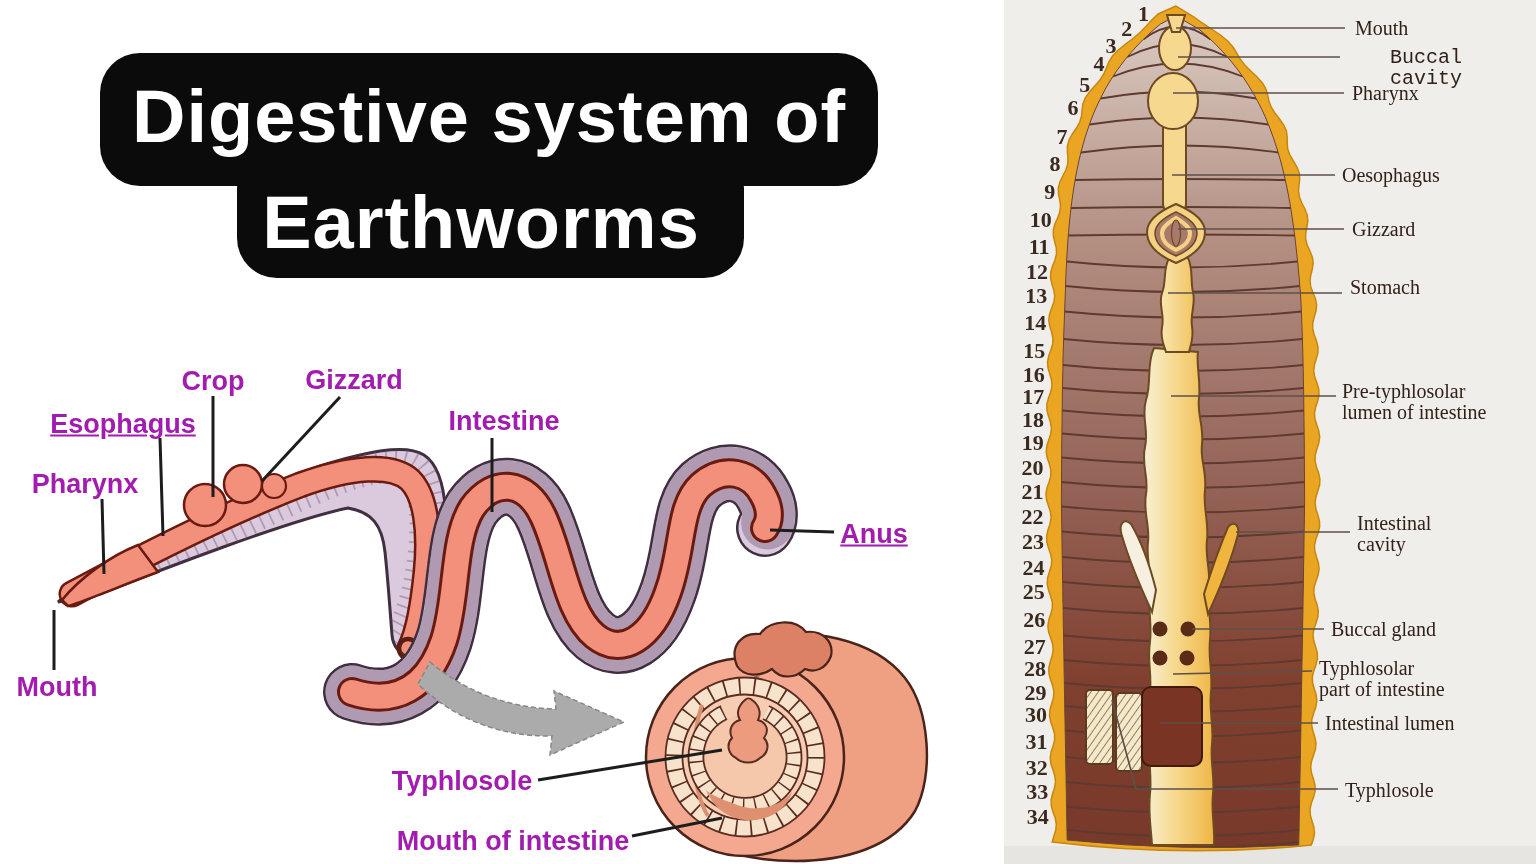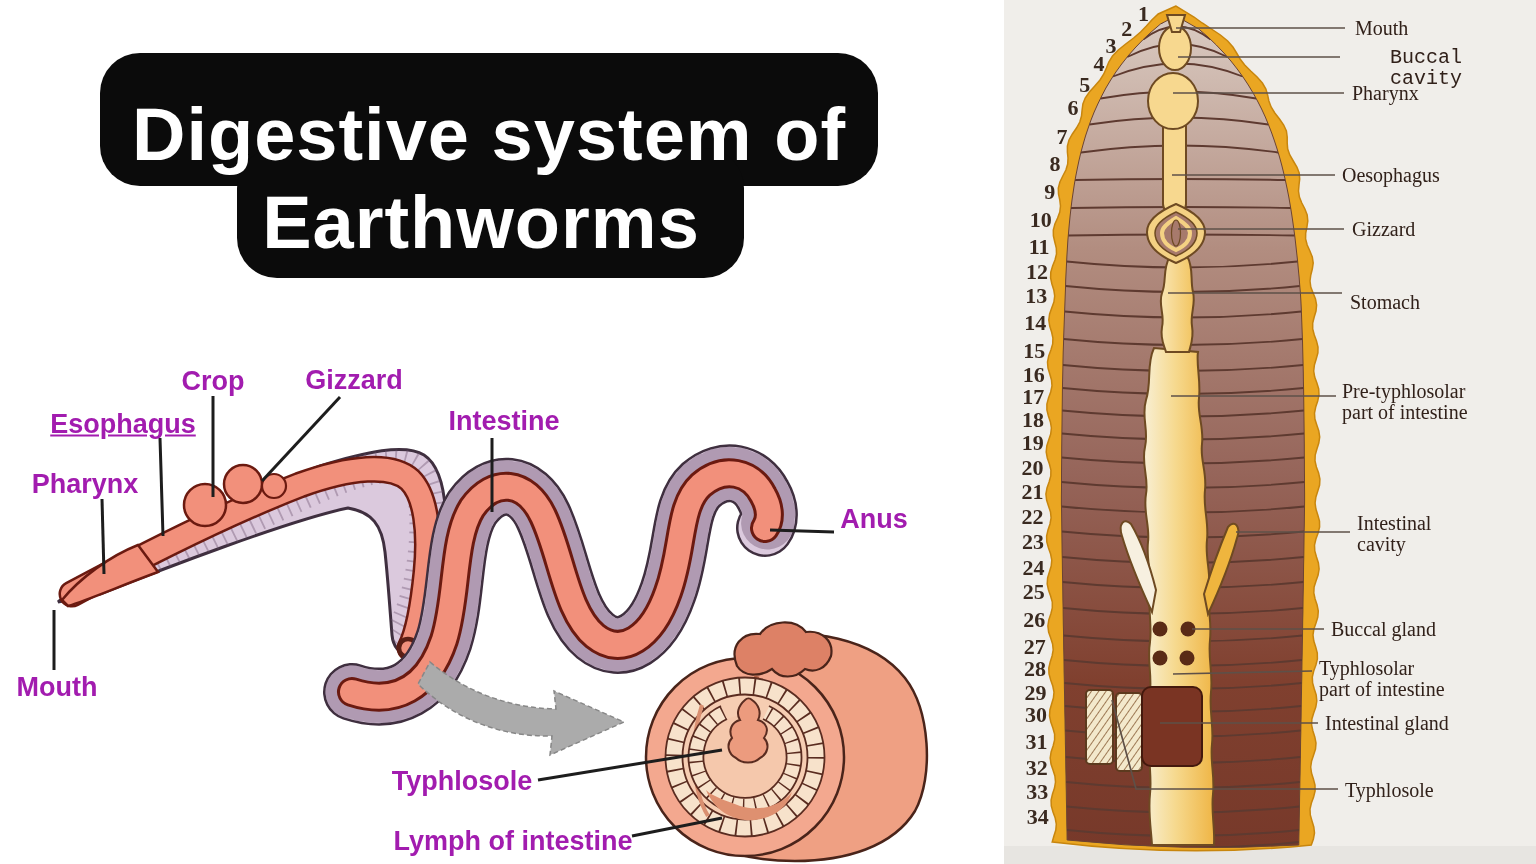--- a/index.html
+++ b/index.html
@@ -269,41 +269,41 @@
       <line x1="492" y1="438" x2="492" y2="512"></line>
       <line x1="54" y1="610" x2="54" y2="670"></line>
       <line x1="770" y1="530" x2="834" y2="532"></line>
       <line x1="538" y1="780" x2="722" y2="750"></line>
       <line x1="632" y1="836" x2="722" y2="818"></line>
     </g>
   </svg>
 
   <div class="title-blob" style="left:100px;top:53px;width:778px;height:133px;"></div>
   <div class="title-blob" style="left:237px;top:148px;width:507px;height:130px;"></div>
-  <div class="title-line" style="left:100px;top:92px;width:778px;">Digestive system of</div>
+  <div class="title-line" style="left:100px;top:74px;width:778px;">Digestive system of</div>
   <div class="title-line" style="left:237px;top:180px;width:488px;">Earthworms</div>
 
   <div class="llabel" style="left:213px;top:381px;">Crop</div>
   <div class="llabel" style="left:354px;top:380px;">Gizzard</div>
   <div class="llabel" style="left:123px;top:424px;text-decoration:underline;">Esophagus</div>
   <div class="llabel" style="left:85px;top:484px;">Pharynx</div>
   <div class="llabel" style="left:504px;top:421px;">Intestine</div>
   <div class="llabel" style="left:57px;top:687px;">Mouth</div>
-  <div class="llabel" style="left:874px;top:519px;">Anus</div>
+  <div class="llabel" style="left:874px;top:534px;text-decoration:underline;">Anus</div>
   <div class="llabel" style="left:462px;top:781px;">Typhlosole</div>
-  <div class="llabel" style="left:513px;top:841px;">Lymph of intestine</div>
+  <div class="llabel" style="left:513px;top:841px;">Mouth of intestine</div>
 
   <div class="rlabel" style="left:1355px;top:18px;">Mouth</div>
   <div class="rlabel" style="left:1390px;top:47px;font-family:Liberation Mono, monospace;">Buccal cavity</div>
   <div class="rlabel" style="left:1352px;top:83px;">Pharynx</div>
   <div class="rlabel" style="left:1342px;top:165px;">Oesophagus</div>
   <div class="rlabel" style="left:1352px;top:219px;">Gizzard</div>
-  <div class="rlabel" style="left:1350px;top:292px;">Stomach</div>
+  <div class="rlabel" style="left:1350px;top:277px;">Stomach</div>
   <div class="rlabel" style="left:1342px;top:381px;">Pre-typhlosolar
-part of intestine</div>
+lumen of intestine</div>
   <div class="rlabel" style="left:1357px;top:513px;">Intestinal
 cavity</div>
   <div class="rlabel" style="left:1331px;top:619px;">Buccal gland</div>
   <div class="rlabel" style="left:1319px;top:658px;">Typhlosolar
 part of intestine</div>
-  <div class="rlabel" style="left:1325px;top:713px;">Intestinal gland</div>
+  <div class="rlabel" style="left:1325px;top:713px;">Intestinal lumen</div>
   <div class="rlabel" style="left:1345px;top:780px;">Typhlosole</div>
 </div>
 
 </body></html>

